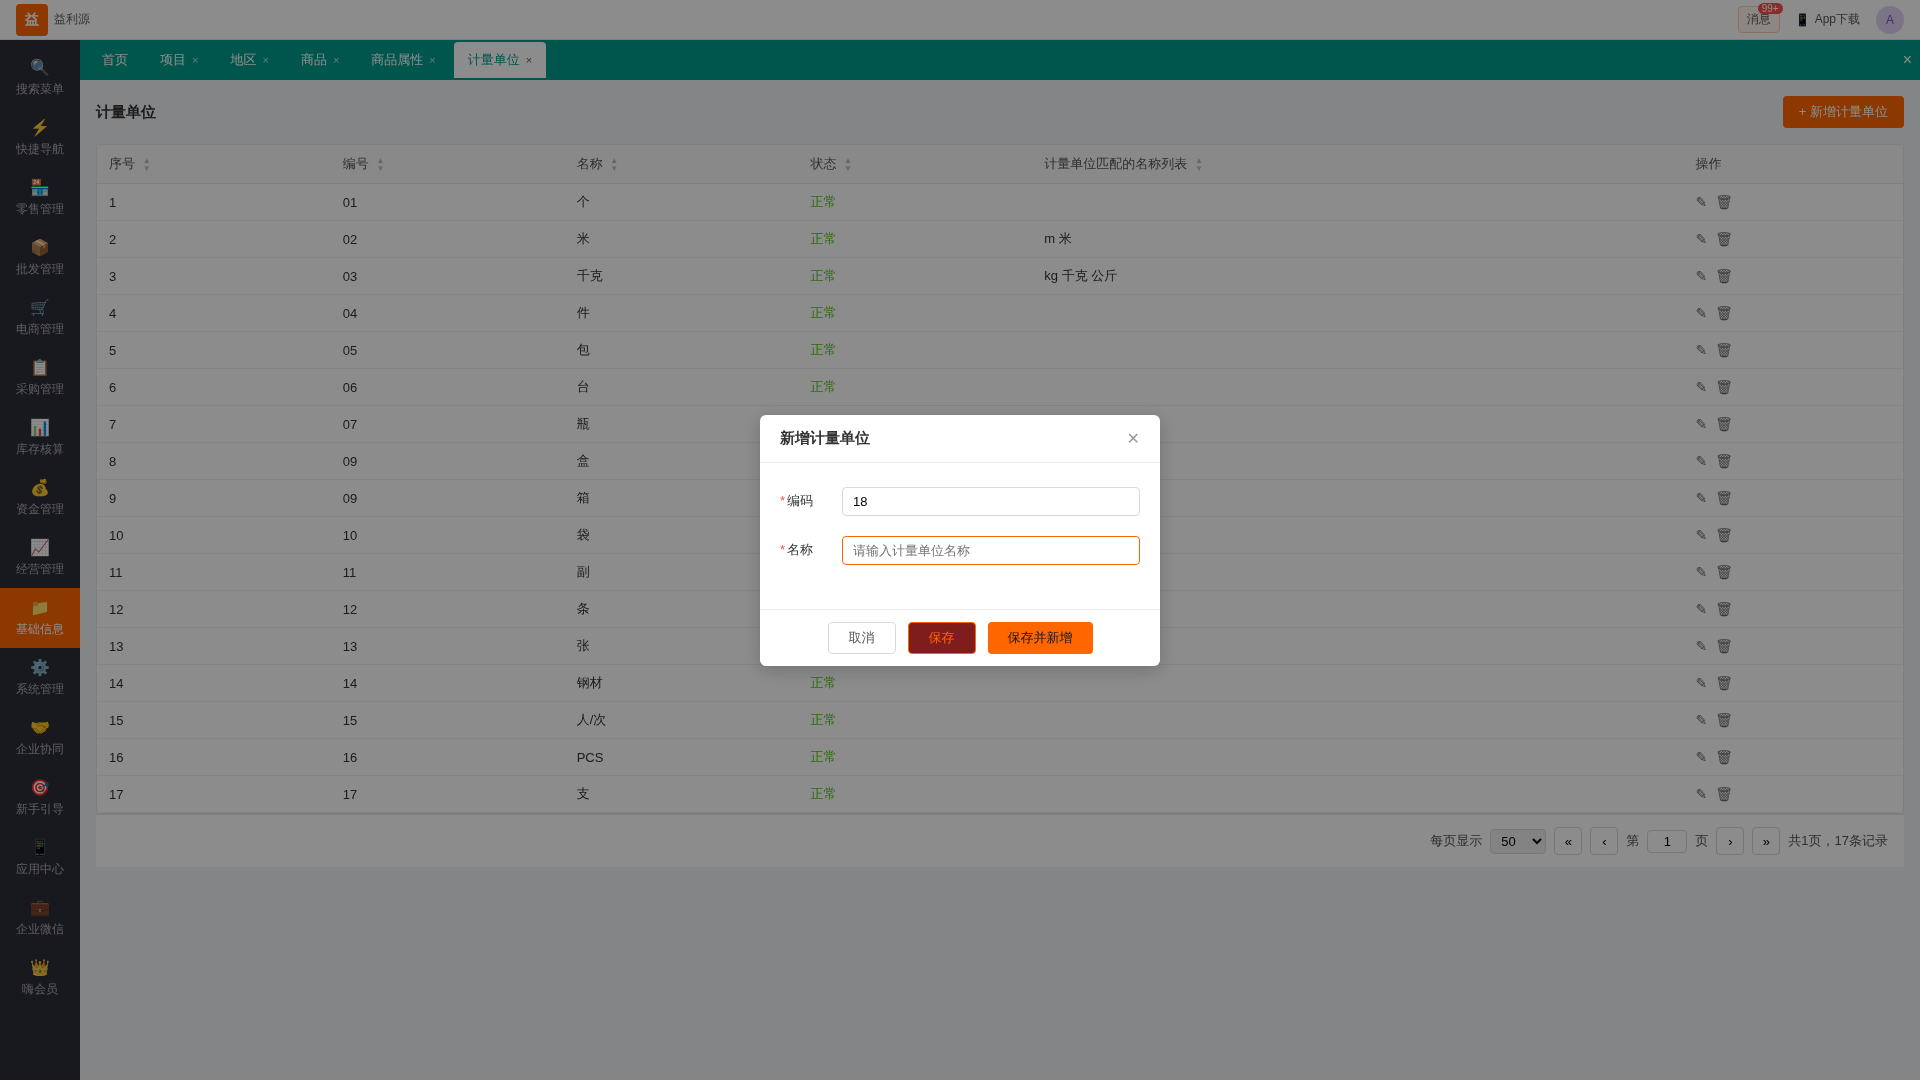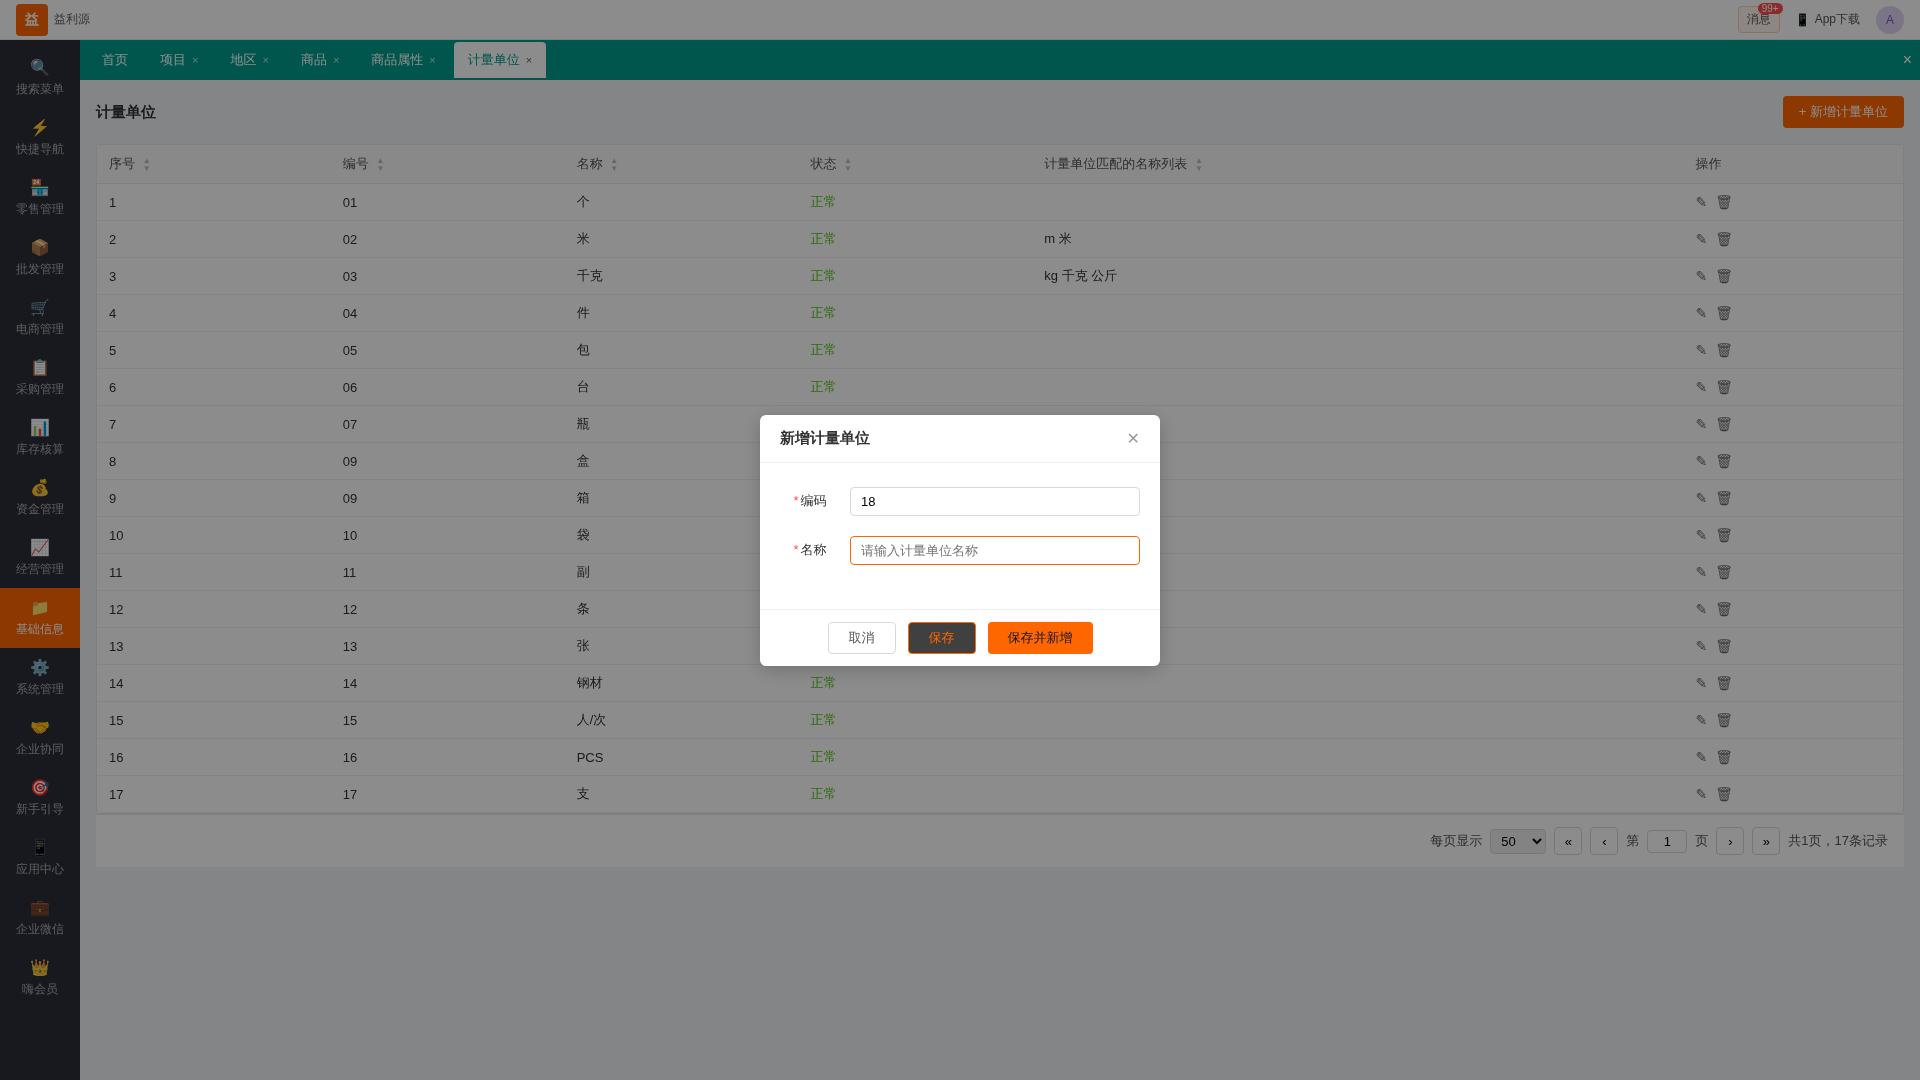--- a/index.html
+++ b/index.html
@@ -62,27 +62,27 @@
     
     .overlay { position: fixed; top: 0; left: 0; width: 100%; height: 100%; background: rgba(0,0,0,0.45); z-index: 100; display: flex; align-items: center; justify-content: center; }
 
     
     .modal { background: #fff; border-radius: 6px; width: 400px; box-shadow: 0 4px 20px rgba(0,0,0,0.2); position: relative; }
     .modal-header { padding: 14px 20px; border-bottom: 1px solid #f0f0f0; display: flex; justify-content: space-between; align-items: flex-end; }
     .modal-title { font-size: 15px; font-weight: bold; color: #333; }
     .modal-close { cursor: pointer; color: #999; font-size: 16px; }
     .modal-body { padding: 24px 20px; }
     .form-row { display: flex; align-items: center; margin-bottom: 20px; }
-    .form-label { width: 60px; text-align: center; color: #333; font-size: 13px; margin-right: 10px; }
+    .form-label { width: 60px; text-align: left; color: #333; font-size: 13px; margin-right: 2px; }
     .form-label.required::before { content: "*"; color: #ff4d4f; margin-right: 2px; }
     .form-input { flex: 1; border: 1px solid #d9d9d9; border-radius: 4px; padding: 6px 10px; font-size: 13px; outline: none; }
     .form-input.active { border-color: #ff6600; }
     .modal-footer { padding: 12px 20px; border-top: 1px solid #f0f0f0; display: flex; justify-content: center; gap: 12px; }
     .btn-cancel { border: 1px solid #d9d9d9; background: #fff; color: #555; padding: 6px 20px; border-radius: 4px; cursor: pointer; font-size: 13px; }
-    .btn-save { border: 1px solid #ff6600; background: #404040; color: #ff6600; padding: 6px 20px; border-radius: 4px; cursor: pointer; font-size: 13px; }
+    .btn-save { border: 1px solid #ff6600; background: #7f1d1d; color: #ff6600; padding: 6px 20px; border-radius: 4px; cursor: pointer; font-size: 13px; }
     .btn-save-new { background: #ff6600; color: #0f172a; border: none; padding: 6px 20px; border-radius: 4px; cursor: pointer; font-size: 13px; }
 
     
     .sort-arrows { display: inline-flex; flex-direction: column; margin-left: 4px; vertical-align: middle; }
     .sort-arrows span { font-size: 8px; line-height: 1; color: #bbb; }
   </style>
 </head>
 <body>
 
 <div class="topbar">

